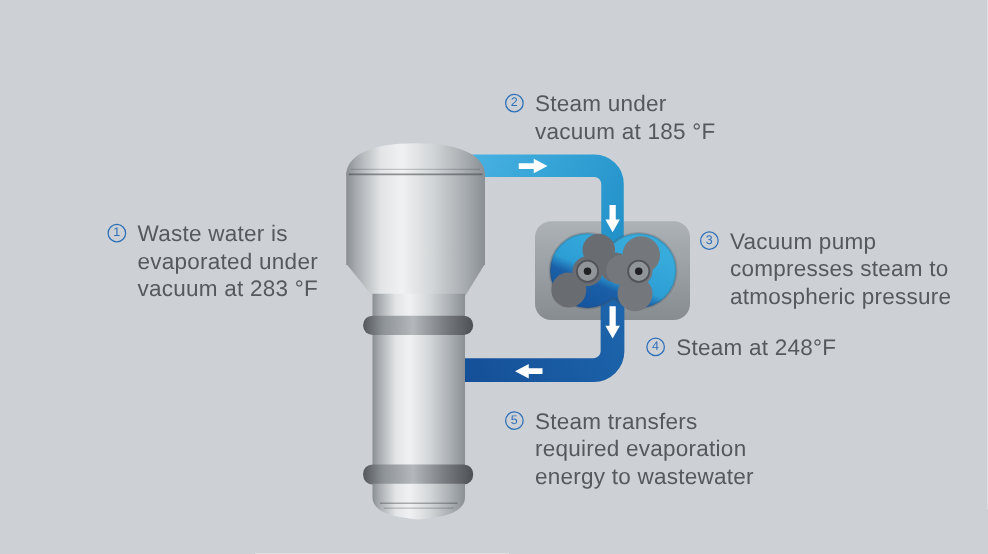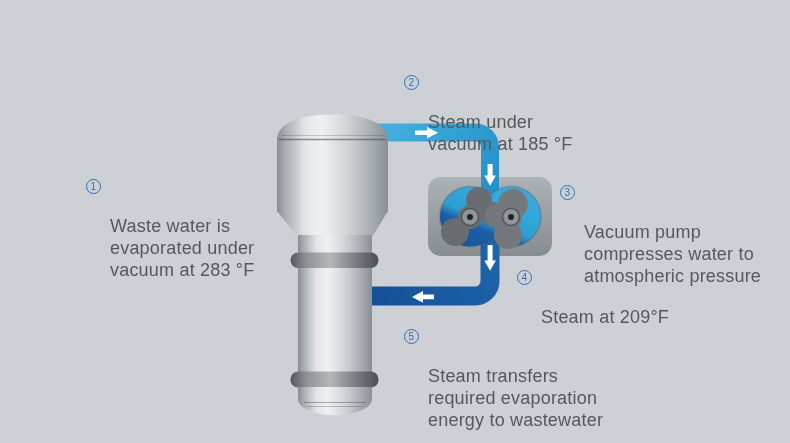--- a/index.html
+++ b/index.html
@@ -25,21 +25,21 @@
     width:15px;height:15px;
     box-sizing:border-box;
     border:1.6px solid #2e6fb7;
     border-radius:50%;
     color:#2e6fb7;
     font-size:10px;
     display:flex;align-items:center;justify-content:center;
     flex:0 0 auto;
     margin-top:3px;
   }
-  .txt{white-space:pre;margin-top:39px;}
+  .txt{white-space:pre;}
   .step1{left:86px;  top:176px;}
   .step2{left:404px; top:72px;}
   .step3{left:560px; top:182px;}
   .step4{left:517px; top:267px;}
   .step5{left:404px; top:326px;}
 </style>
 </head>
 <body>
 
 <div class="stage">
@@ -144,27 +144,27 @@
 
   <div class="step step2">
     <span class="badge">2</span>
     <div class="txt">Steam under
 vacuum at 185 °F</div>
   </div>
 
   <div class="step step3">
     <span class="badge">3</span>
     <div class="txt">Vacuum pump
-compresses water to
+compresses steam to
 atmospheric pressure</div>
   </div>
 
   <div class="step step4">
     <span class="badge">4</span>
-    <div class="txt">Steam at 209°F</div>
+    <div class="txt">Steam at 248°F</div>
   </div>
 
   <div class="step step5">
     <span class="badge">5</span>
     <div class="txt">Steam transfers
 required evaporation
 energy to wastewater</div>
   </div>
 
 </div>

